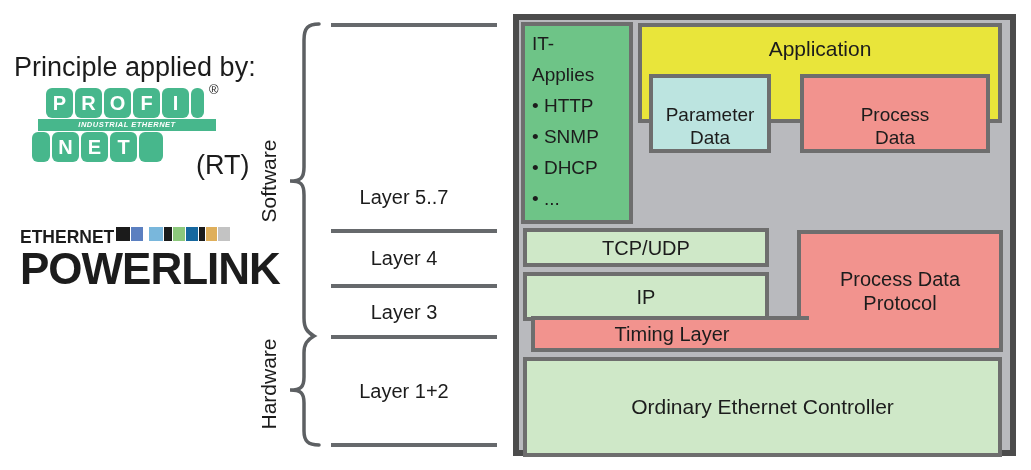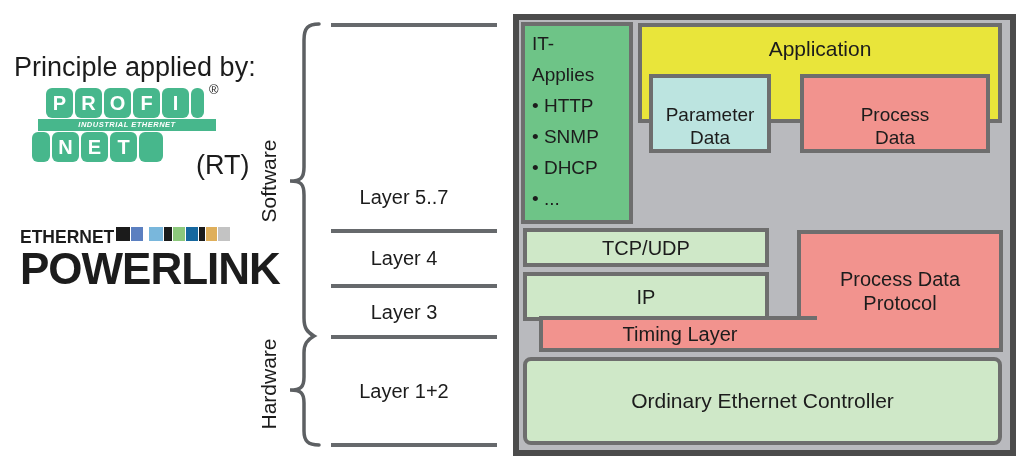--- a/index.html
+++ b/index.html
@@ -48,23 +48,23 @@
   .app{left:119px;top:3px;width:364px;height:100px;background:var(--app-yellow);
        align-items:flex-start;font-size:21px;padding-top:9px;text-align:center;}
   .param{left:130px;top:54px;width:122px;height:79px;background:var(--param-cyan);z-index:3;font-size:19px;}
   .procd{left:281px;top:54px;width:190px;height:79px;background:var(--proc-salmon);z-index:3;font-size:19px;}
   .narrow90{display:inline-block;max-width:95px;margin-top:27px;}
   .narrow160{display:inline-block;max-width:160px;}
   .api{left:119px;top:129px;width:364px;height:70px;background:var(--api-orange);z-index:1;font-size:21px;}
   .tcp{left:4px;top:208px;width:246px;height:39px;background:var(--light-green);}
   .ipbox{left:4px;top:252px;width:246px;height:49px;background:var(--light-green);}
   .pdp{left:278px;top:210px;width:206px;height:122px;background:var(--proc-salmon);z-index:1;}
-  .timing{left:20px;top:296px;width:278px;height:36px;background:var(--proc-salmon);border-right:none;z-index:2;}
+  .timing{left:12px;top:296px;width:278px;height:36px;background:var(--proc-salmon);border-right:none;z-index:2;}
   .patch{position:absolute;left:278px;top:300px;width:4px;height:28px;background:var(--proc-salmon);z-index:3;}
-  .eth{left:4px;top:337px;width:479px;height:88px;background:var(--light-green);font-size:21px;border-radius:8px;}
+  .eth{left:4px;top:337px;width:479px;height:100px;background:var(--light-green);font-size:21px;}
 </style>
 </head>
 <body>
 
 <div class="canvas">
 
   <div class="principle">Principle applied by:</div>
 
   <div class="profinet">
     <div class="pf-row">

